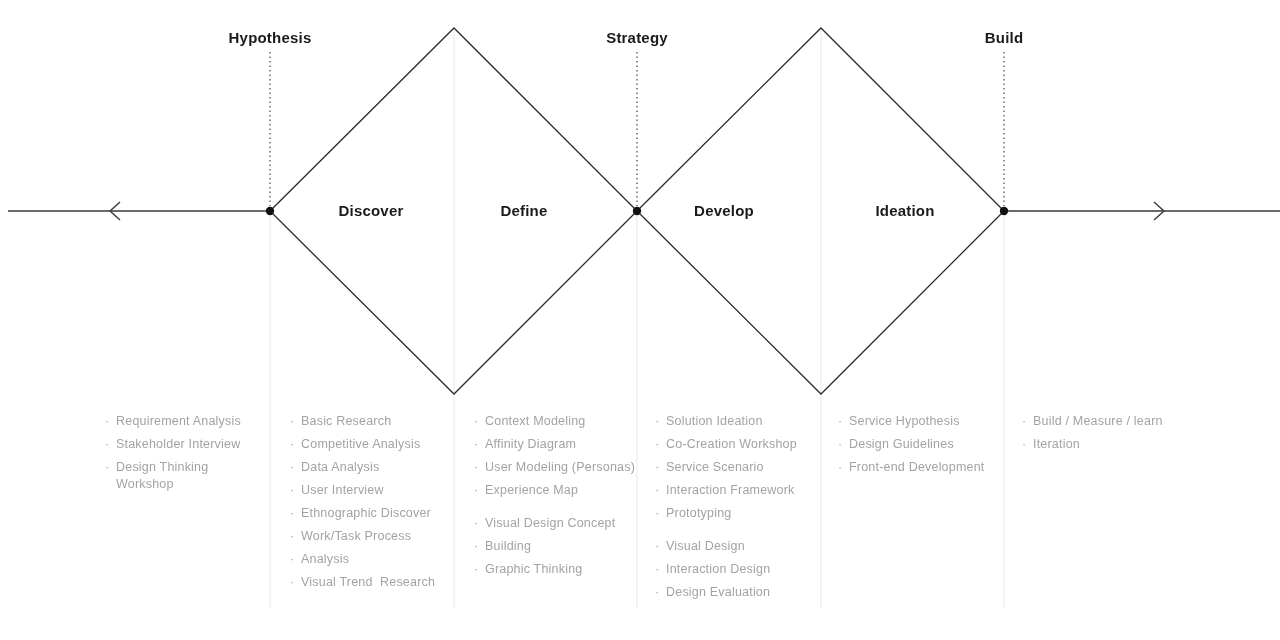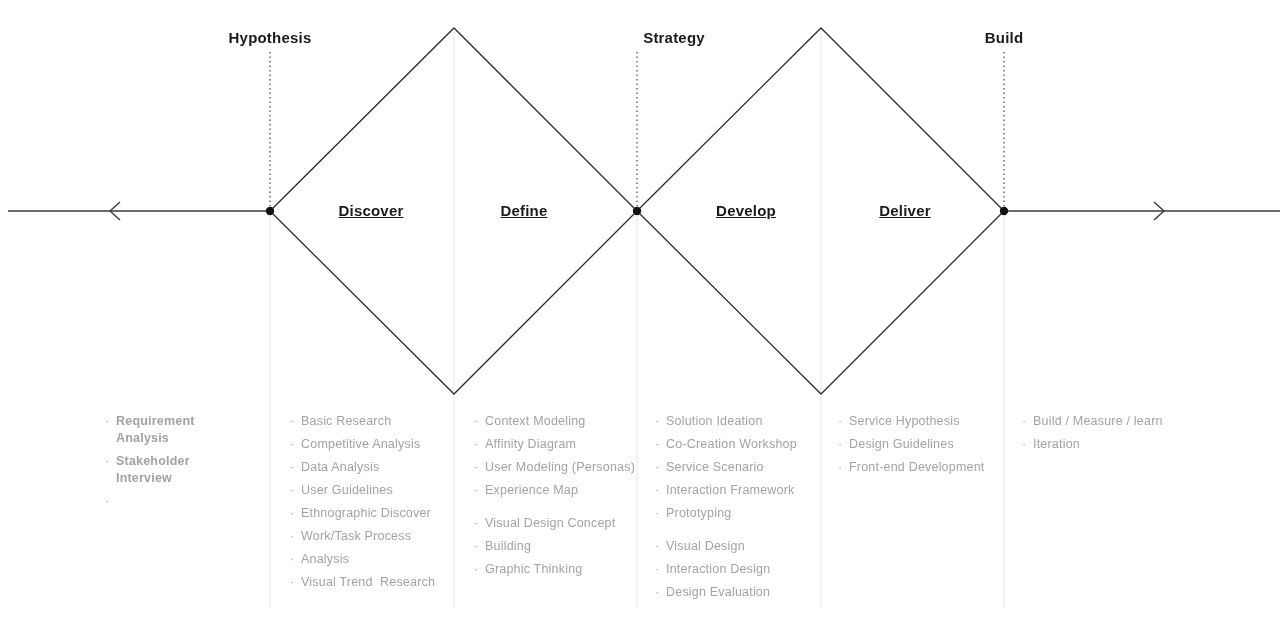--- a/index.html
+++ b/index.html
@@ -11,31 +11,31 @@
   svg.lines { position: absolute; left: 0; top: 0; width: 1280px; height: 640px; }
 
   .milestone {
     position: absolute; top: 30px; transform: translateX(-50%);
     font-size: 15px; font-weight: 700; color: #1b1b1b;
     line-height: 16px; white-space: nowrap; letter-spacing: 0.2px;
   }
   .phase {
     position: absolute; top: 203px; transform: translateX(-50%);
     font-size: 15px; font-weight: 700; color: #1b1b1b;
-    line-height: 16px; white-space: nowrap; letter-spacing: 0.2px; text-decoration: underline;
+    line-height: 16px; white-space: nowrap; letter-spacing: 0.2px;
   }
 
   .col { position: absolute; top: 413px; width: 190px; }
   .group { margin-bottom: 16px; }
   .item { display: flex; gap: 6px; margin-bottom: 6px; }
   .bullet { width: 5px; flex: 0 0 auto; color: #a3a3a3; font-size: 12.5px; line-height: 17px; }
   .text { color: #a3a3a3; font-size: 12.5px; line-height: 17px; white-space: pre-wrap; letter-spacing: 0.2px; }
 
   .col-hypothesis { left: 105px; }
-  .col-hypothesis .text { max-width: 132px; font-weight: bold; }
+  .col-hypothesis .text { max-width: 132px; }
   .col-discover  { left: 290px; }
   .col-define    { left: 474px; }
   .col-develop   { left: 655px; }
   .col-deliver   { left: 838px; }
   .col-build     { left: 1022px; }
 </style>
 </head>
 <body>
 
 <div class="canvas">
@@ -59,60 +59,61 @@
 
     <polygon points="270,211 454,28 637,211 454,394" fill="none" stroke="#2b2b2b" stroke-width="1.3"></polygon>
     <polygon points="637,211 821,28 1004,211 821,394" fill="none" stroke="#2b2b2b" stroke-width="1.3"></polygon>
 
     <circle cx="270" cy="211" r="4.2" fill="#111111"></circle>
     <circle cx="637" cy="211" r="4.2" fill="#111111"></circle>
     <circle cx="1004" cy="211" r="4.2" fill="#111111"></circle>
   </svg>
 
   <div class="milestone" style="left:270px">Hypothesis</div>
-  <div class="milestone" style="left:674px">Strategy</div>
+  <div class="milestone" style="left:637px">Strategy</div>
   <div class="milestone" style="left:1004px">Build</div>
 
   <div class="phase" style="left:371px">Discover</div>
   <div class="phase" style="left:524px">Define</div>
-  <div class="phase" style="left:746px">Develop</div>
-  <div class="phase" style="left:905px">Deliver</div>
+  <div class="phase" style="left:724px">Develop</div>
+  <div class="phase" style="left:905px">Ideation</div>
 
   <div class="col col-hypothesis">
       <div class="group">
         <div class="item">
           <span class="bullet">·</span>
           <span class="text">Requirement Analysis</span>
         </div>
         <div class="item">
           <span class="bullet">·</span>
           <span class="text">Stakeholder Interview</span>
         </div>
         <div class="item">
           <span class="bullet">·</span>
+          <span class="text">Design Thinking Workshop</span>
         </div>
       </div>
     </div>
   <div class="col col-discover">
       <div class="group">
         <div class="item">
           <span class="bullet">·</span>
           <span class="text">Basic Research</span>
         </div>
         <div class="item">
           <span class="bullet">·</span>
           <span class="text">Competitive Analysis</span>
         </div>
         <div class="item">
           <span class="bullet">·</span>
           <span class="text">Data Analysis</span>
         </div>
         <div class="item">
           <span class="bullet">·</span>
-          <span class="text">User Guidelines</span>
+          <span class="text">User Interview</span>
         </div>
         <div class="item">
           <span class="bullet">·</span>
           <span class="text">Ethnographic Discover</span>
         </div>
         <div class="item">
           <span class="bullet">·</span>
           <span class="text">Work/Task Process</span>
         </div>
         <div class="item">

